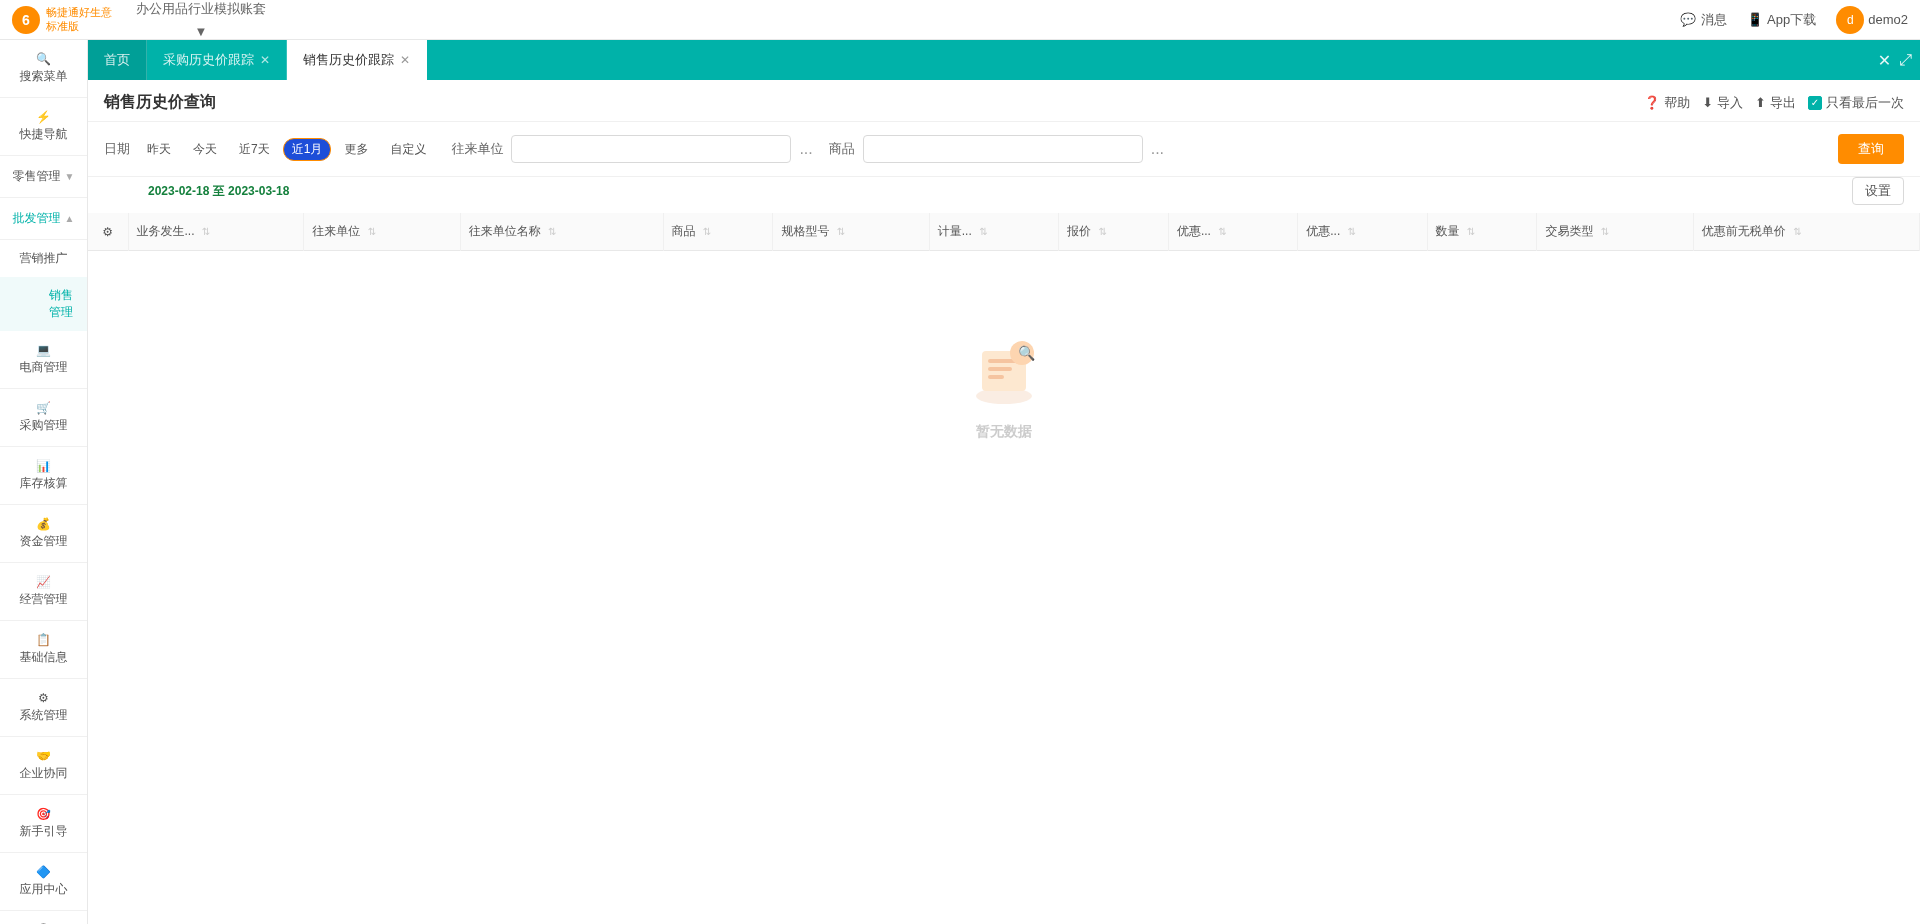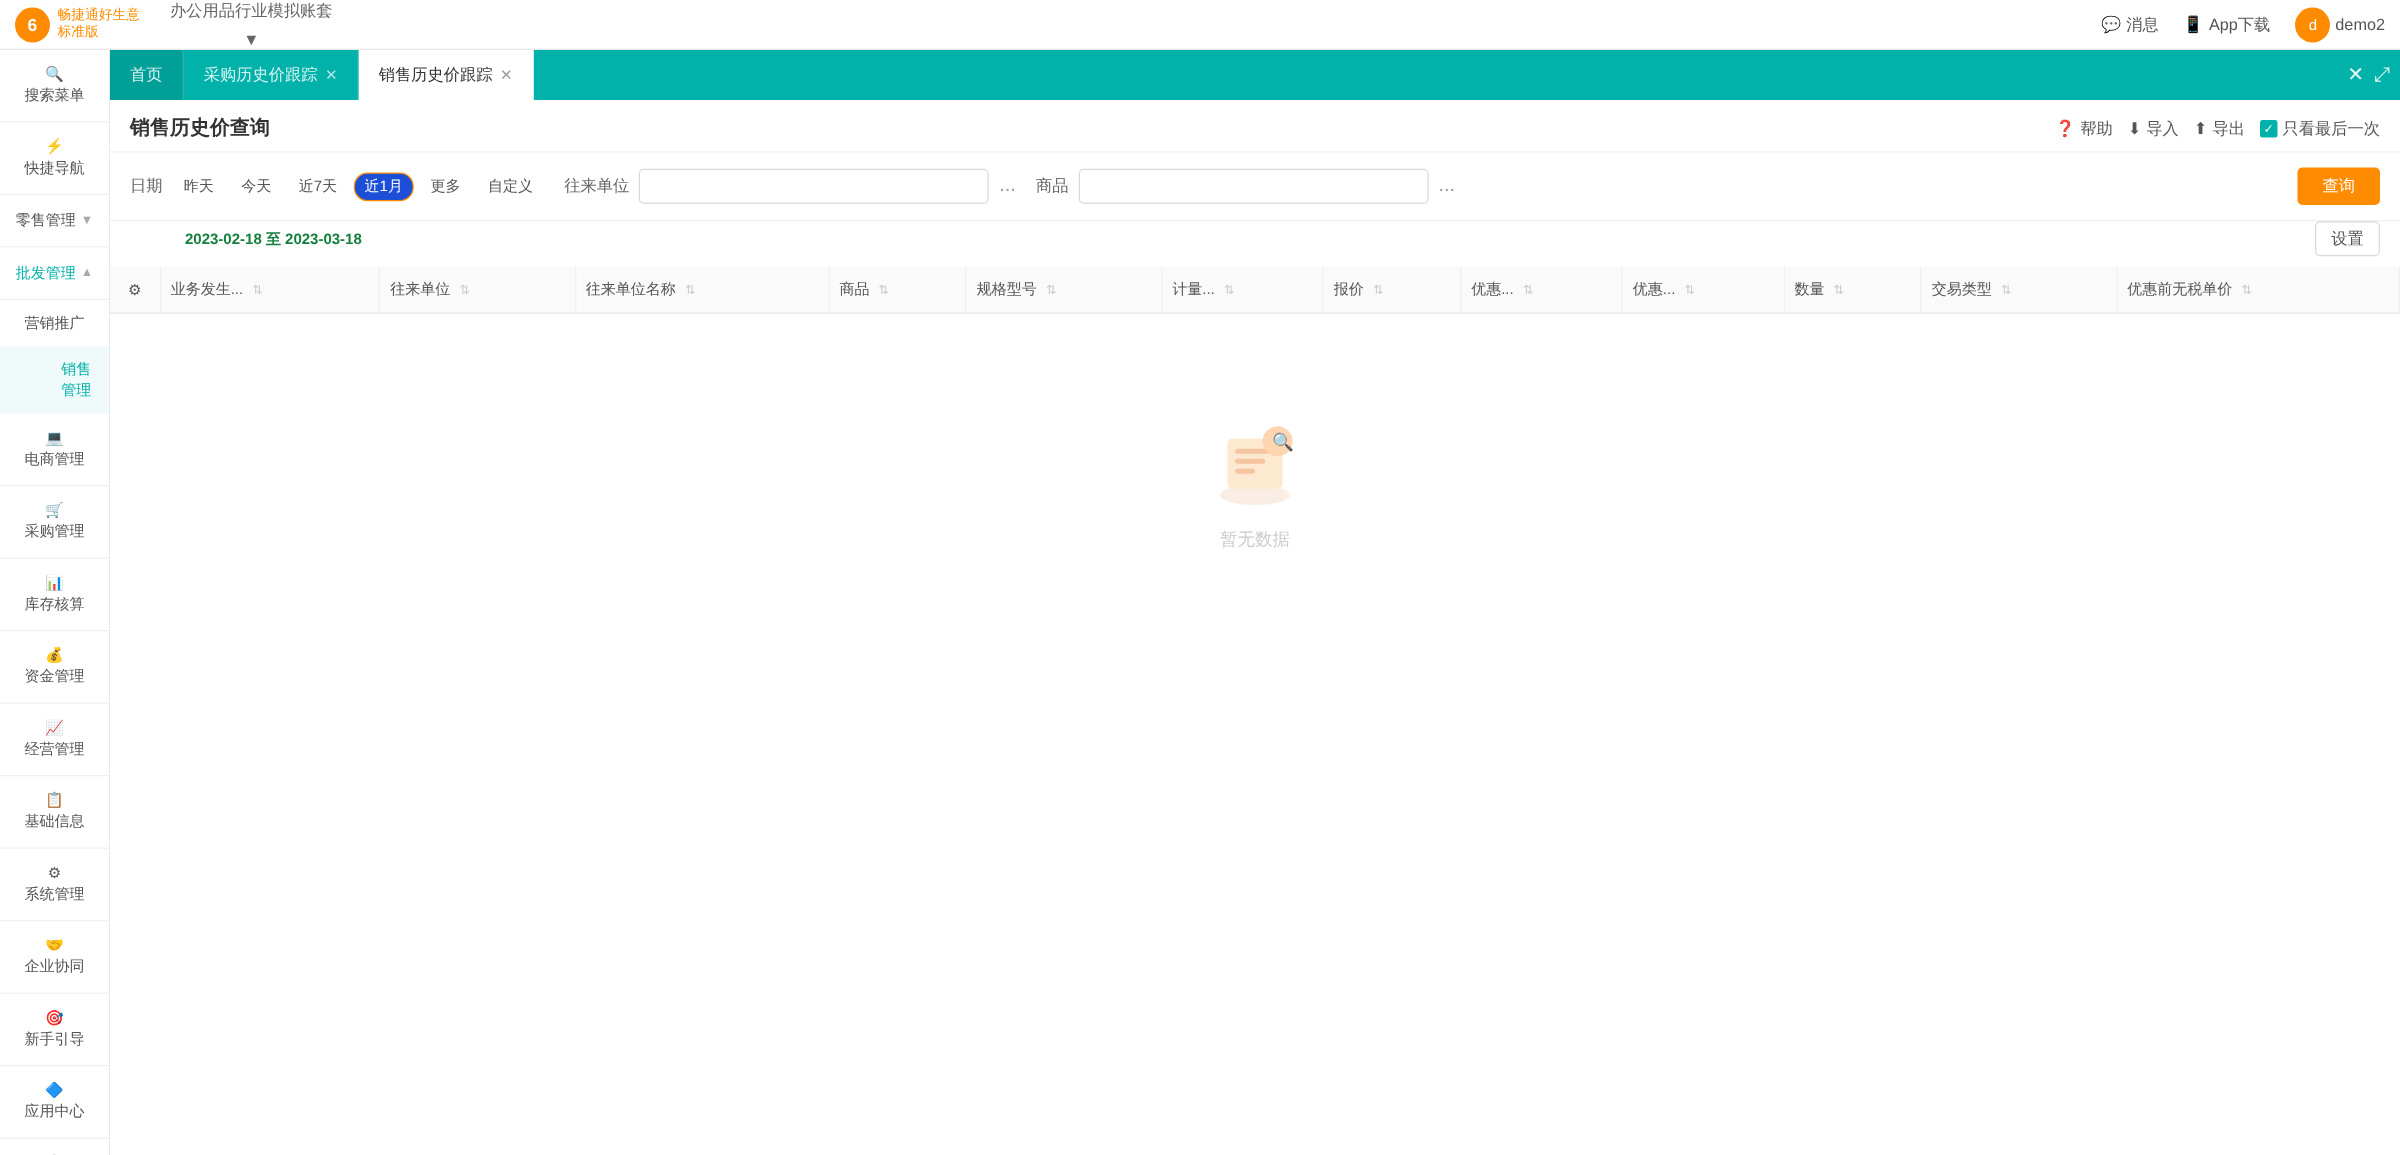--- a/index.html
+++ b/index.html
@@ -359,20 +359,21 @@
       color: #bbb;
     }
     .empty-icon {
       width: 80px;
       height: 80px;
       margin-bottom: 12px;
     }
     .empty-text {
       font-size: 14px;
       color: #ccc;
+      font-weight: bold;
     }
     .sidebar-sub-item {
       padding: 10px 12px;
       font-size: 12px;
       color: #555;
       cursor: pointer;
       text-align: center;
     }
     .sidebar-sub-item.active { color: #00b2a9; padding-left: 47px; }
   </style>

